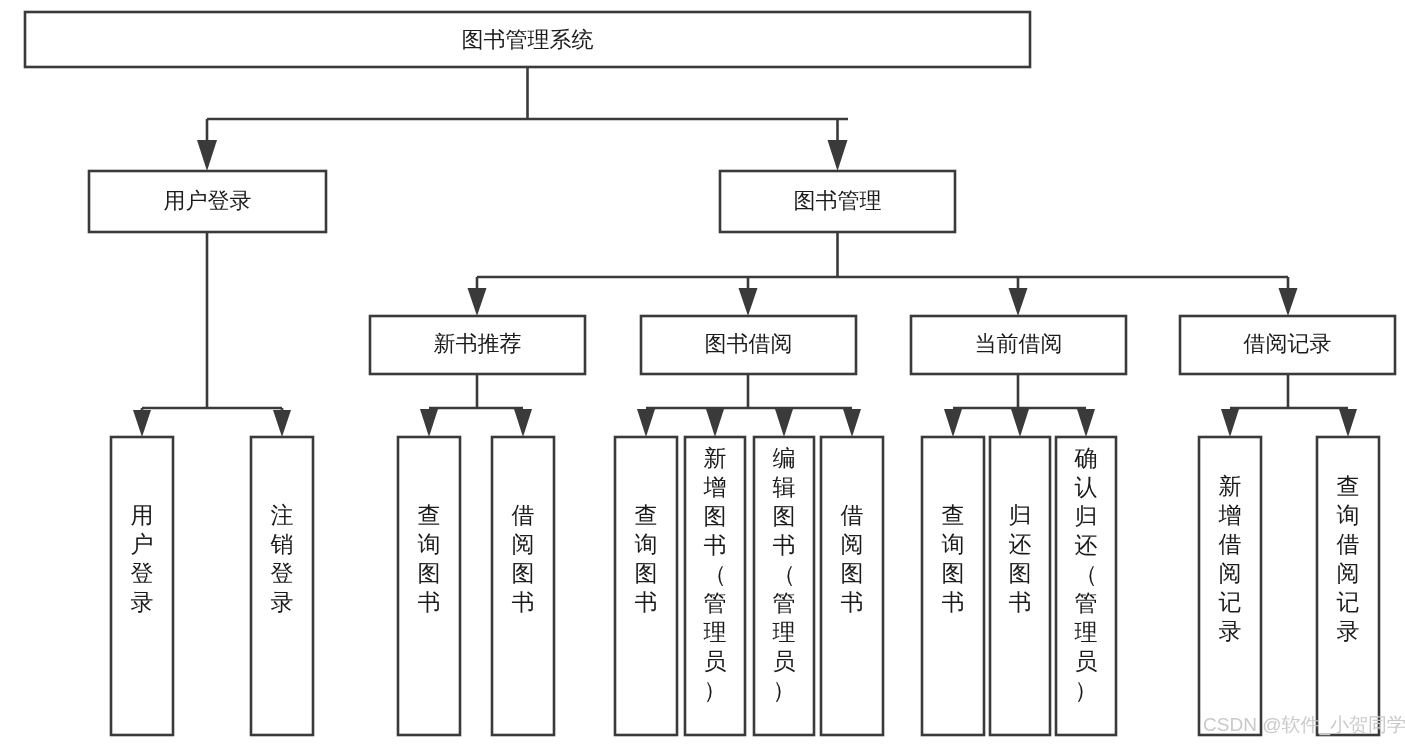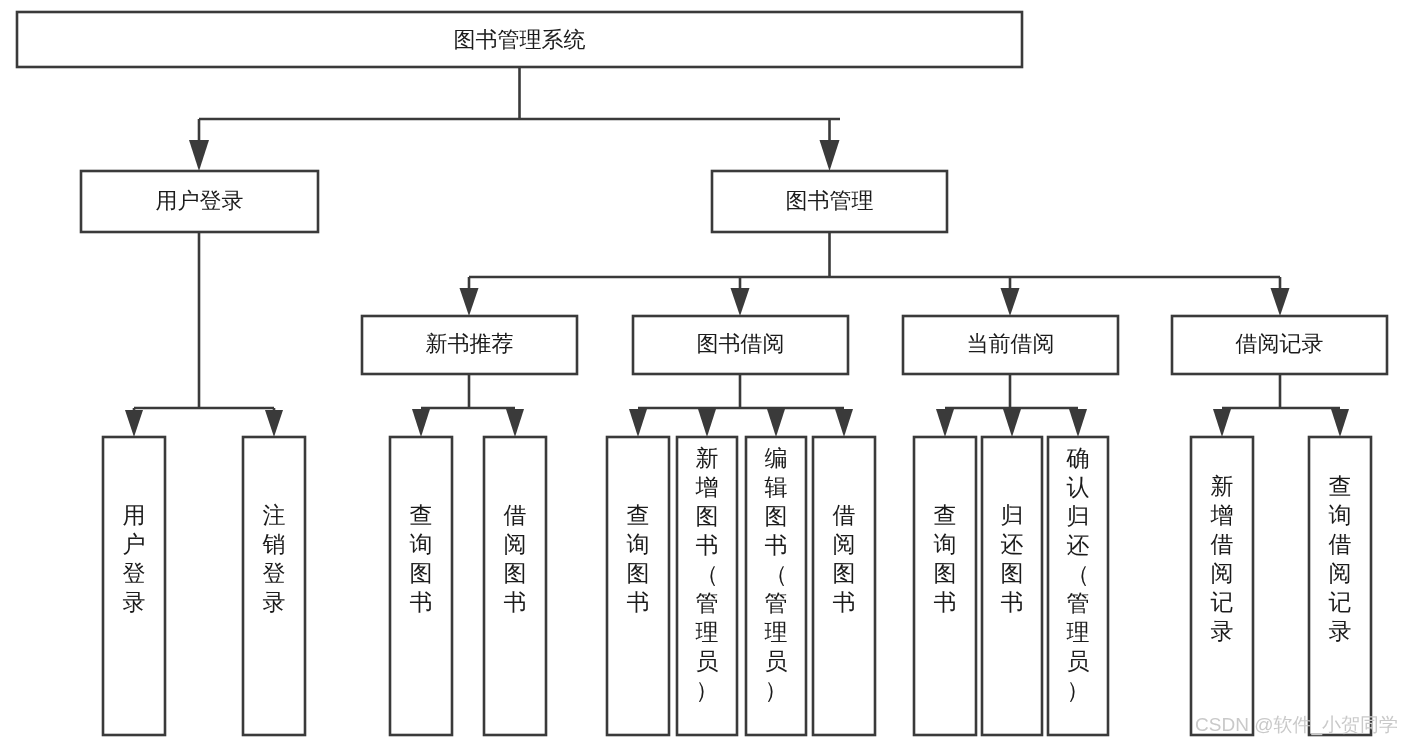--- a/index.html
+++ b/index.html
@@ -9,21 +9,21 @@
   }
   body {
     width: 1405px;
     height: 747px;
     font-family: "Liberation Sans", "DejaVu Sans", sans-serif;
     overflow: hidden;
     position: relative;
   }
   #diagram-root {
     position: absolute;
-    left: 0;
+    left: 8px;
     top: 0;
     width: 1292px;
     height: 747px;
   }
   svg.flowchart {
     display: block;
     width: 1405px;
     height: 747px;
   }
   .node-rect {

